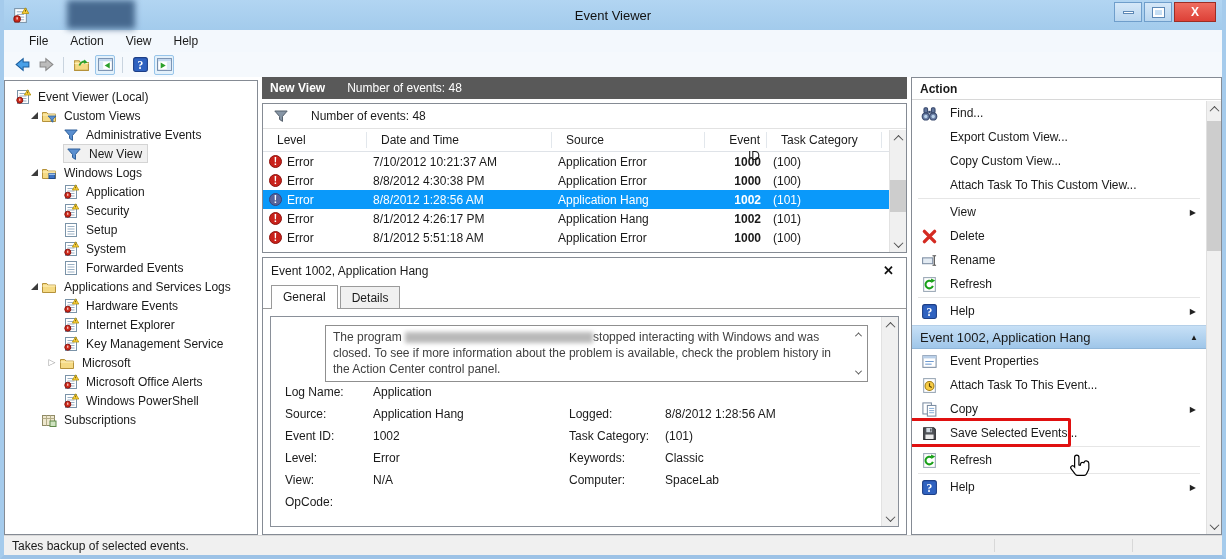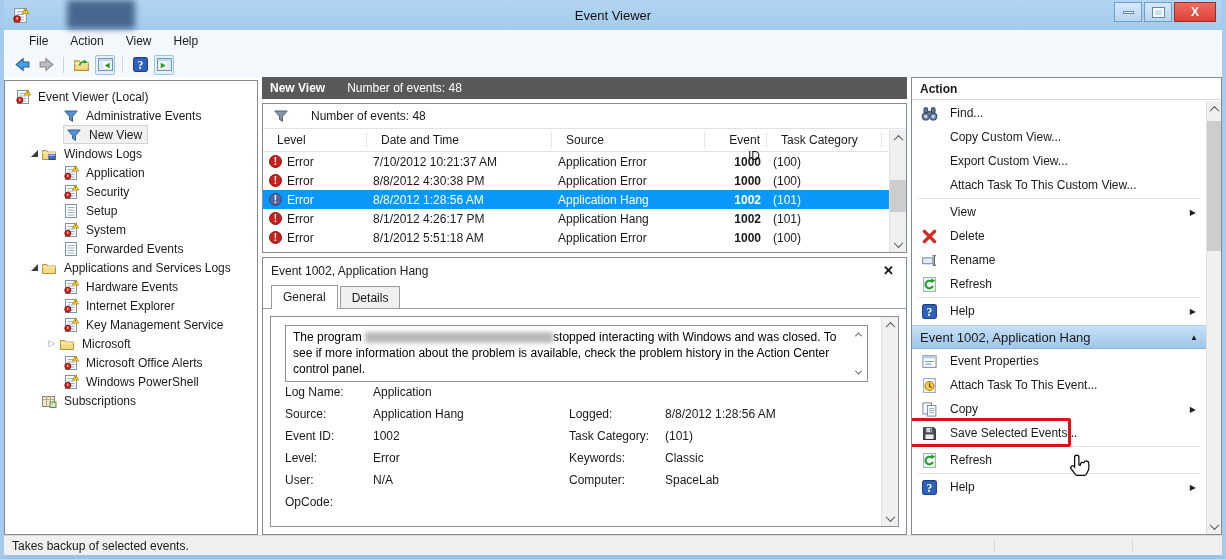--- a/index.html
+++ b/index.html
@@ -85,21 +85,21 @@
 
   
   .det-frame { margin-top:4px; flex:1; border:1px solid #858b94; background:#fff; display:flex; flex-direction:column; overflow:hidden; }
   .det-header { height:25px; display:flex; align-items:center; padding:0 8px; }
   .det-header .t { flex:1; }
   .det-close { font-weight:bold; font-size:13px; color:#111; padding:0 4px; }
   .det-tabs { height:26px; padding-left:8px; border-bottom:1px solid #9a9a9a; display:flex; align-items:flex-end; }
   .tab { padding:4px 11px 3px; border:1px solid #9a9a9a; border-bottom:none; background:#f0f0f0; margin-right:2px; font-size:12px; }
   .tab.active { background:#fff; margin-bottom:-1px; padding-bottom:5px; }
   .det-body { position:relative; flex:1; margin:7px; border:1px solid #8a9099; overflow:hidden; padding:8px 30px 0 14px; background:#fff; }
-  .msg-box { position:relative; border:1px solid #8f8f8f; padding:3px 22px 3px 7px; line-height:1.35; color:#000000; }
+  .msg-box { position:relative; border:1px solid #8f8f8f; padding:3px 22px 3px 7px; line-height:1.35; color:#404040;margin-left:40px; }
   .msg-redact { display:inline-block; width:188px; height:11px; background:#b9b9b9; filter:blur(2px); vertical-align:middle; }
   .mini-arrow { position:absolute; right:2px; width:13px; height:13px; display:flex; align-items:center; justify-content:center; }
   .mini-arrow .chev { width:5px; height:5px; }
   .ma-up { top:2px; } .ma-down { bottom:2px; }
   .fields { margin-top:3px; display:grid; grid-template-columns:88px 196px 96px 1fr; row-gap:8px; line-height:14px; }
   .fields .full { grid-column:2 / 5; }
 
   
   .act-panel { flex:1; border:1px solid #858b94; background:#fff; position:relative; overflow:hidden; }
   .act-title { height:22px; display:flex; align-items:center; padding-left:8px; font-weight:bold; border-bottom:1px solid #d8d8d8; }
@@ -319,20 +319,29 @@
   <div class="content">
 
     <div class="panel tree-panel">
       <div class="tree">
         <div class="tree-item d0">
           <svg class="ic">
               <use href="#s-logwarn"></use>
             </svg>
           <span class="lbl">Event Viewer (Local)</span>
         </div>
+        <div class="tree-item d1">
+          <span class="exp">
+              <span class="exp-open"></span>
+            </span>
+          <svg class="ic">
+              <use href="#s-folderfilter"></use>
+            </svg>
+          <span class="lbl">Custom Views</span>
+        </div>
         <div class="tree-item d2">
           <svg class="ic">
               <use href="#s-funnel"></use>
             </svg>
           <span class="lbl">Administrative Events</span>
         </div>
         <div class="tree-item d2">
           <span class="sel-box">
             <svg class="ic">
                 <use href="#s-funnel"></use>
@@ -557,21 +566,21 @@
             <span>Event ID:</span>
             <span>1002</span>
             <span>Task Category:</span>
             <span>(101)</span>
 
             <span>Level:</span>
             <span>Error</span>
             <span>Keywords:</span>
             <span>Classic</span>
 
-            <span>User:</span>
+            <span>View:</span>
             <span>N/A</span>
             <span>Computer:</span>
             <span>SpaceLab</span>
 
             <span>OpCode:</span>
             <span class="full"></span>
           </div>
           <div class="vscroll" style="width:17px;">
             <span class="sb-btn sb-up">
                 <span class="chev chev-up"></span>
@@ -589,25 +598,25 @@
         <div class="act-title">Action</div>
         <div class="act-list">
           <div class="act-item">
             <svg class="ic">
                 <use href="#s-binoc"></use>
               </svg>
             <span>Find...</span>
           </div>
           <div class="act-item">
             <span class="noic"></span>
+            <span>Export Custom View...</span>
+          </div>
+          <div class="act-item">
+            <span class="noic"></span>
             <span>Copy Custom View...</span>
-          </div>
-          <div class="act-item">
-            <span class="noic"></span>
-            <span>Export Custom View...</span>
           </div>
           <div class="act-item">
             <span class="noic"></span>
             <span>Attach Task To This Custom View...</span>
           </div>
           <div class="asep"></div>
           <div class="act-item">
             <span class="noic"></span>
             <span>View</span>
             <span class="sub">▶</span>

